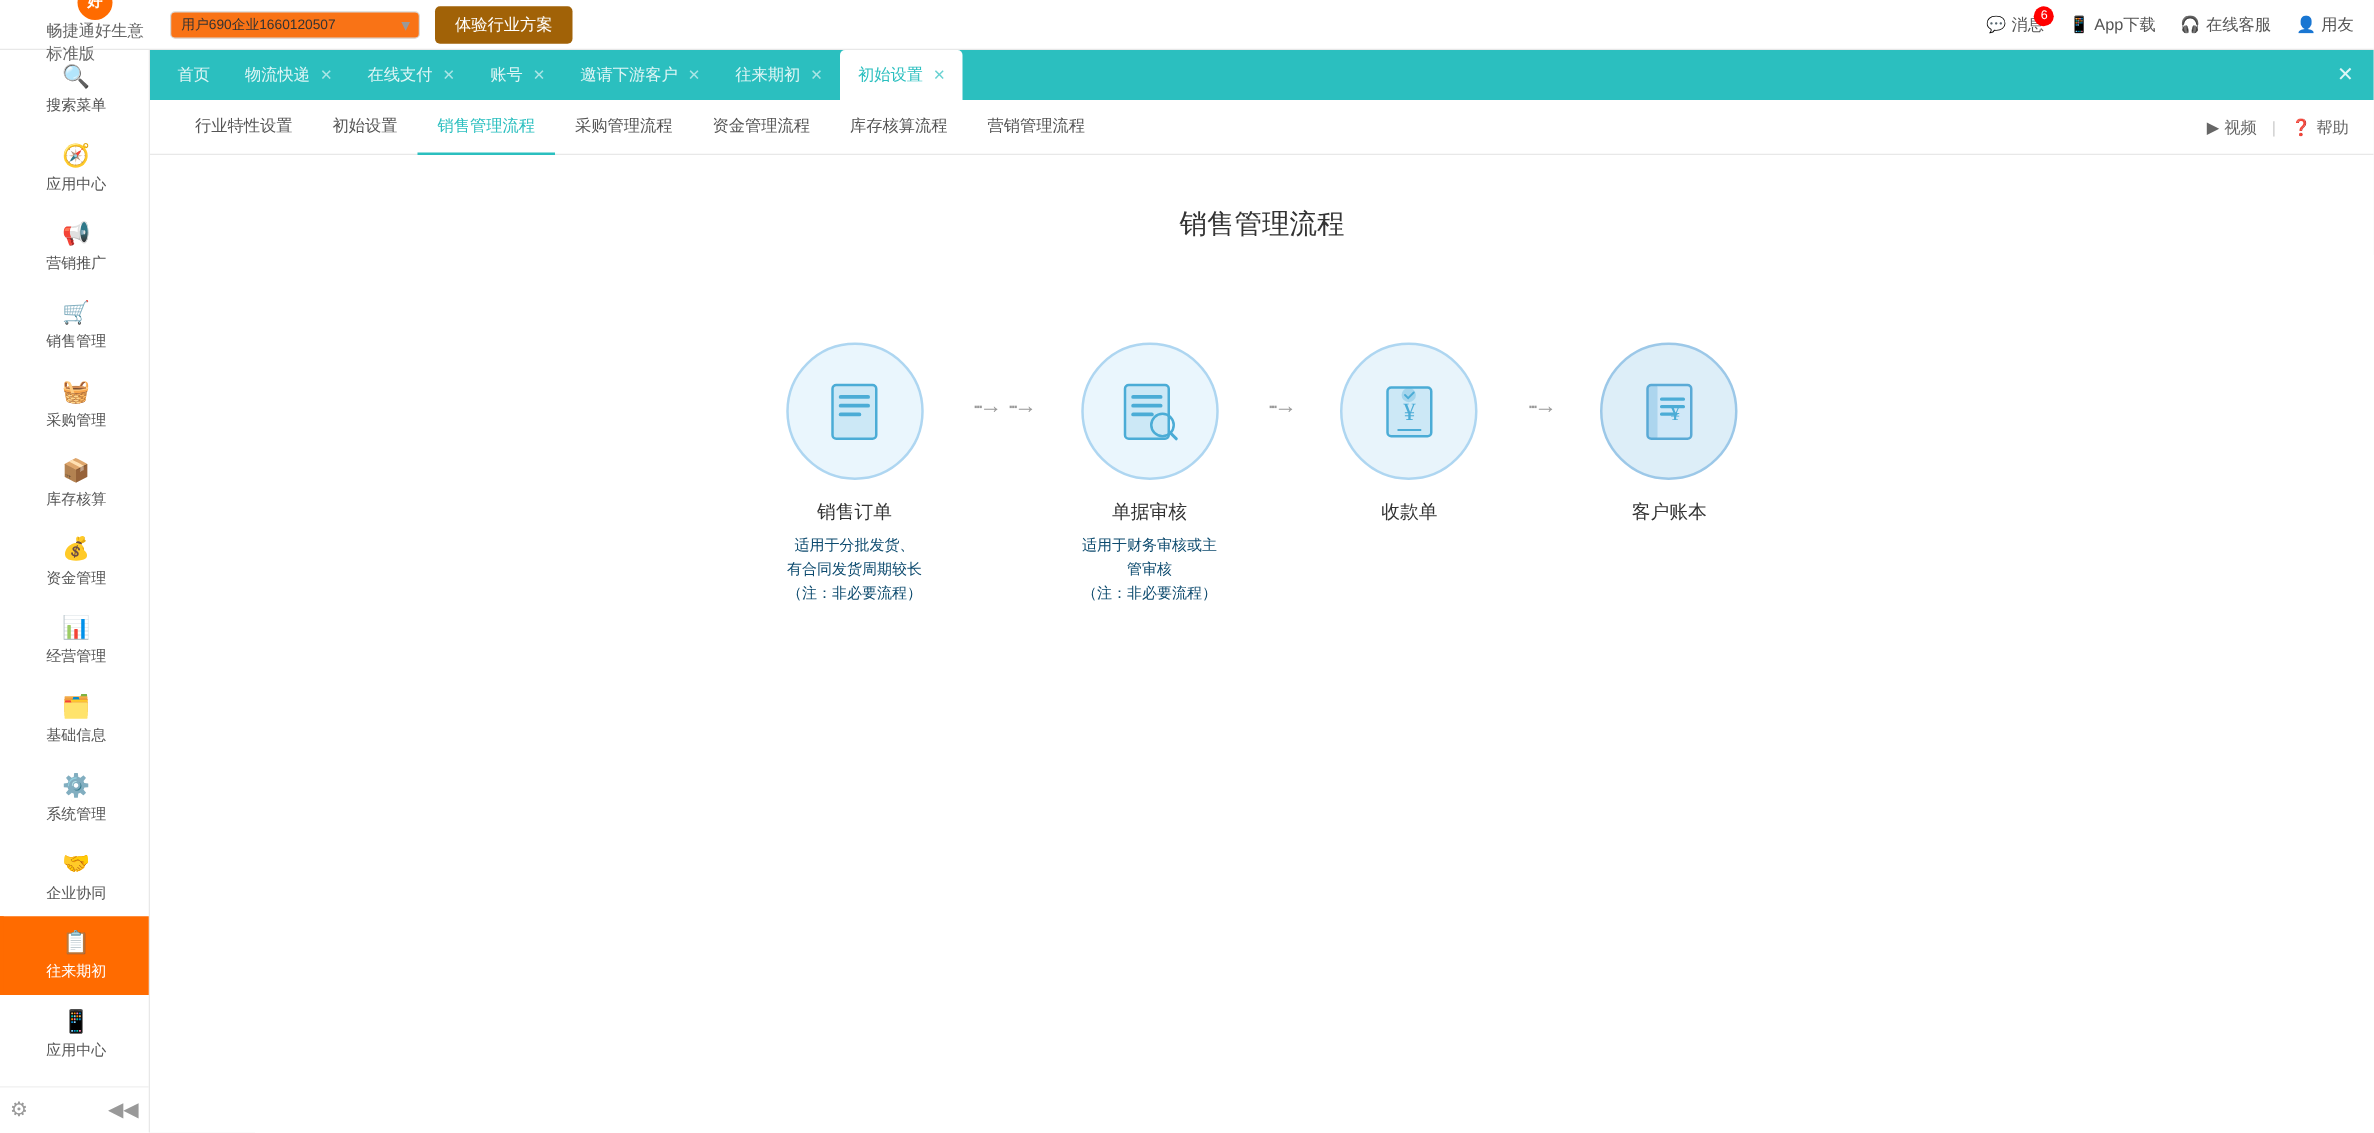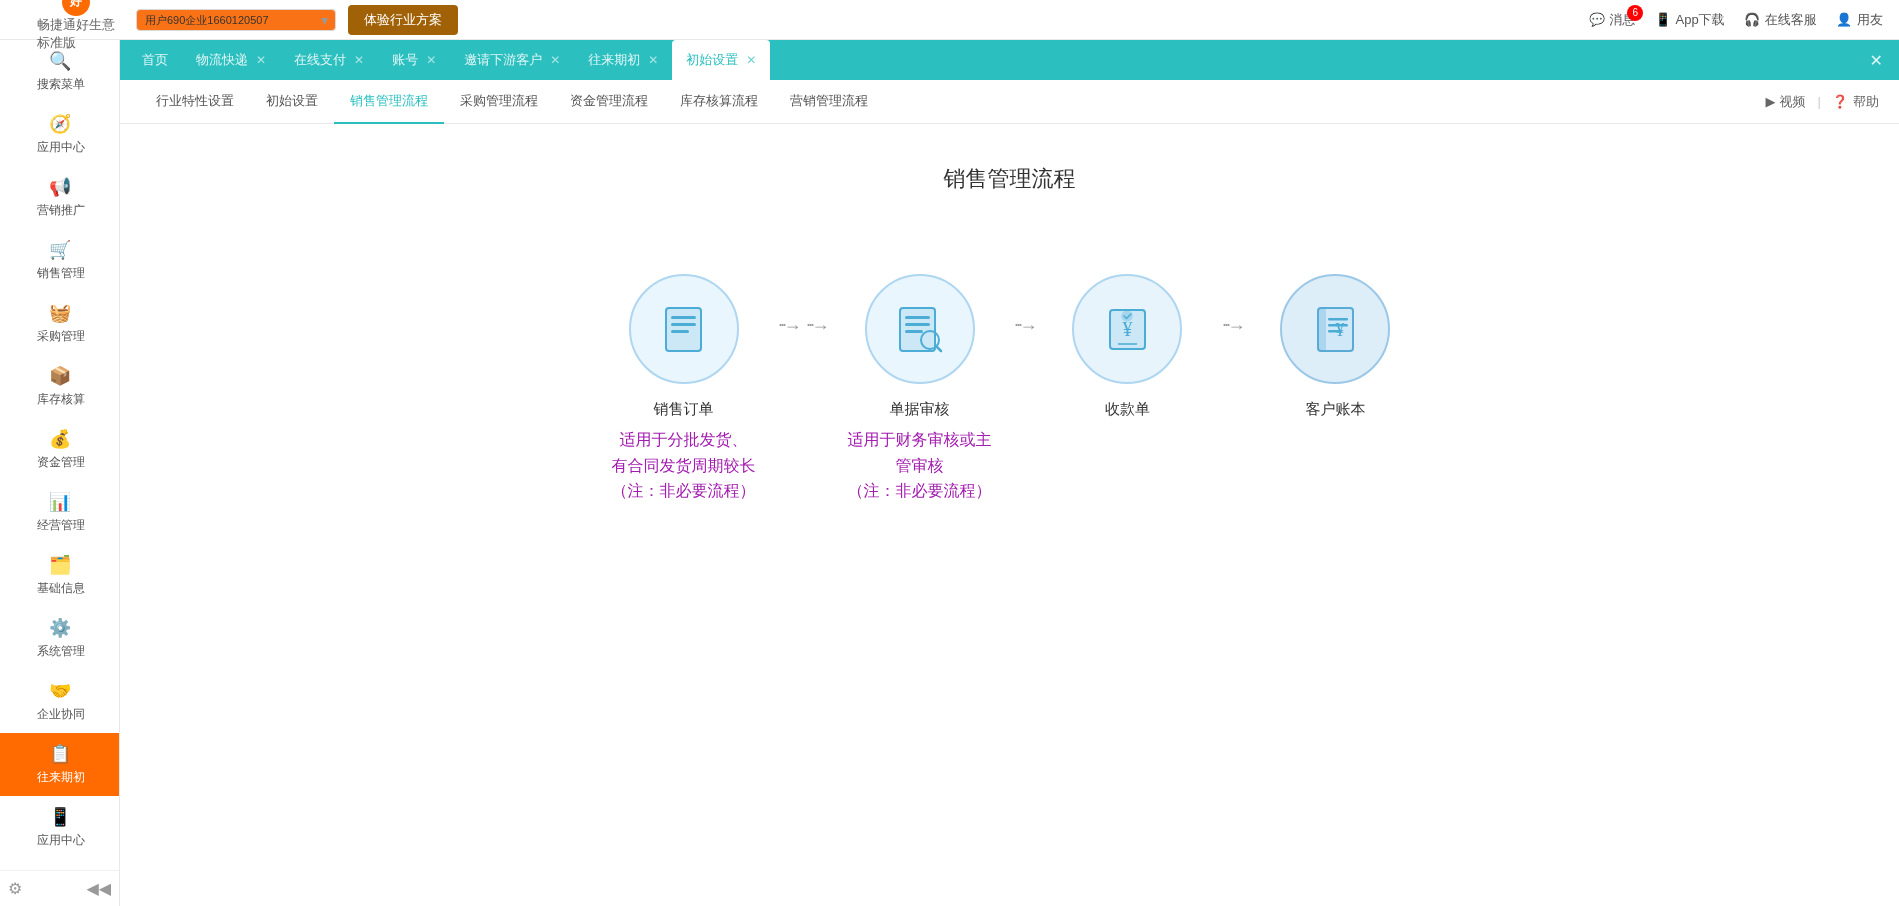--- a/index.html
+++ b/index.html
@@ -280,22 +280,22 @@
     }
     .flow-step-name {
       font-size: 15px;
       color: #333;
       font-weight: 500;
       margin-bottom: 8px;
       text-align: center;
       font-family: Liberation Mono, monospace;
     }
     .flow-step-desc {
-      font-size: 16px;
-      color: #a21caf;
+      font-size: 12px;
+      color: #0c4a6e;
       text-align: center;
       line-height: 1.6;
     }
     .flow-arrow {
       display: flex;
       align-items: center;
       margin-top: 40px;
       padding: 0 4px;
       color: #999;
       font-size: 18px;

